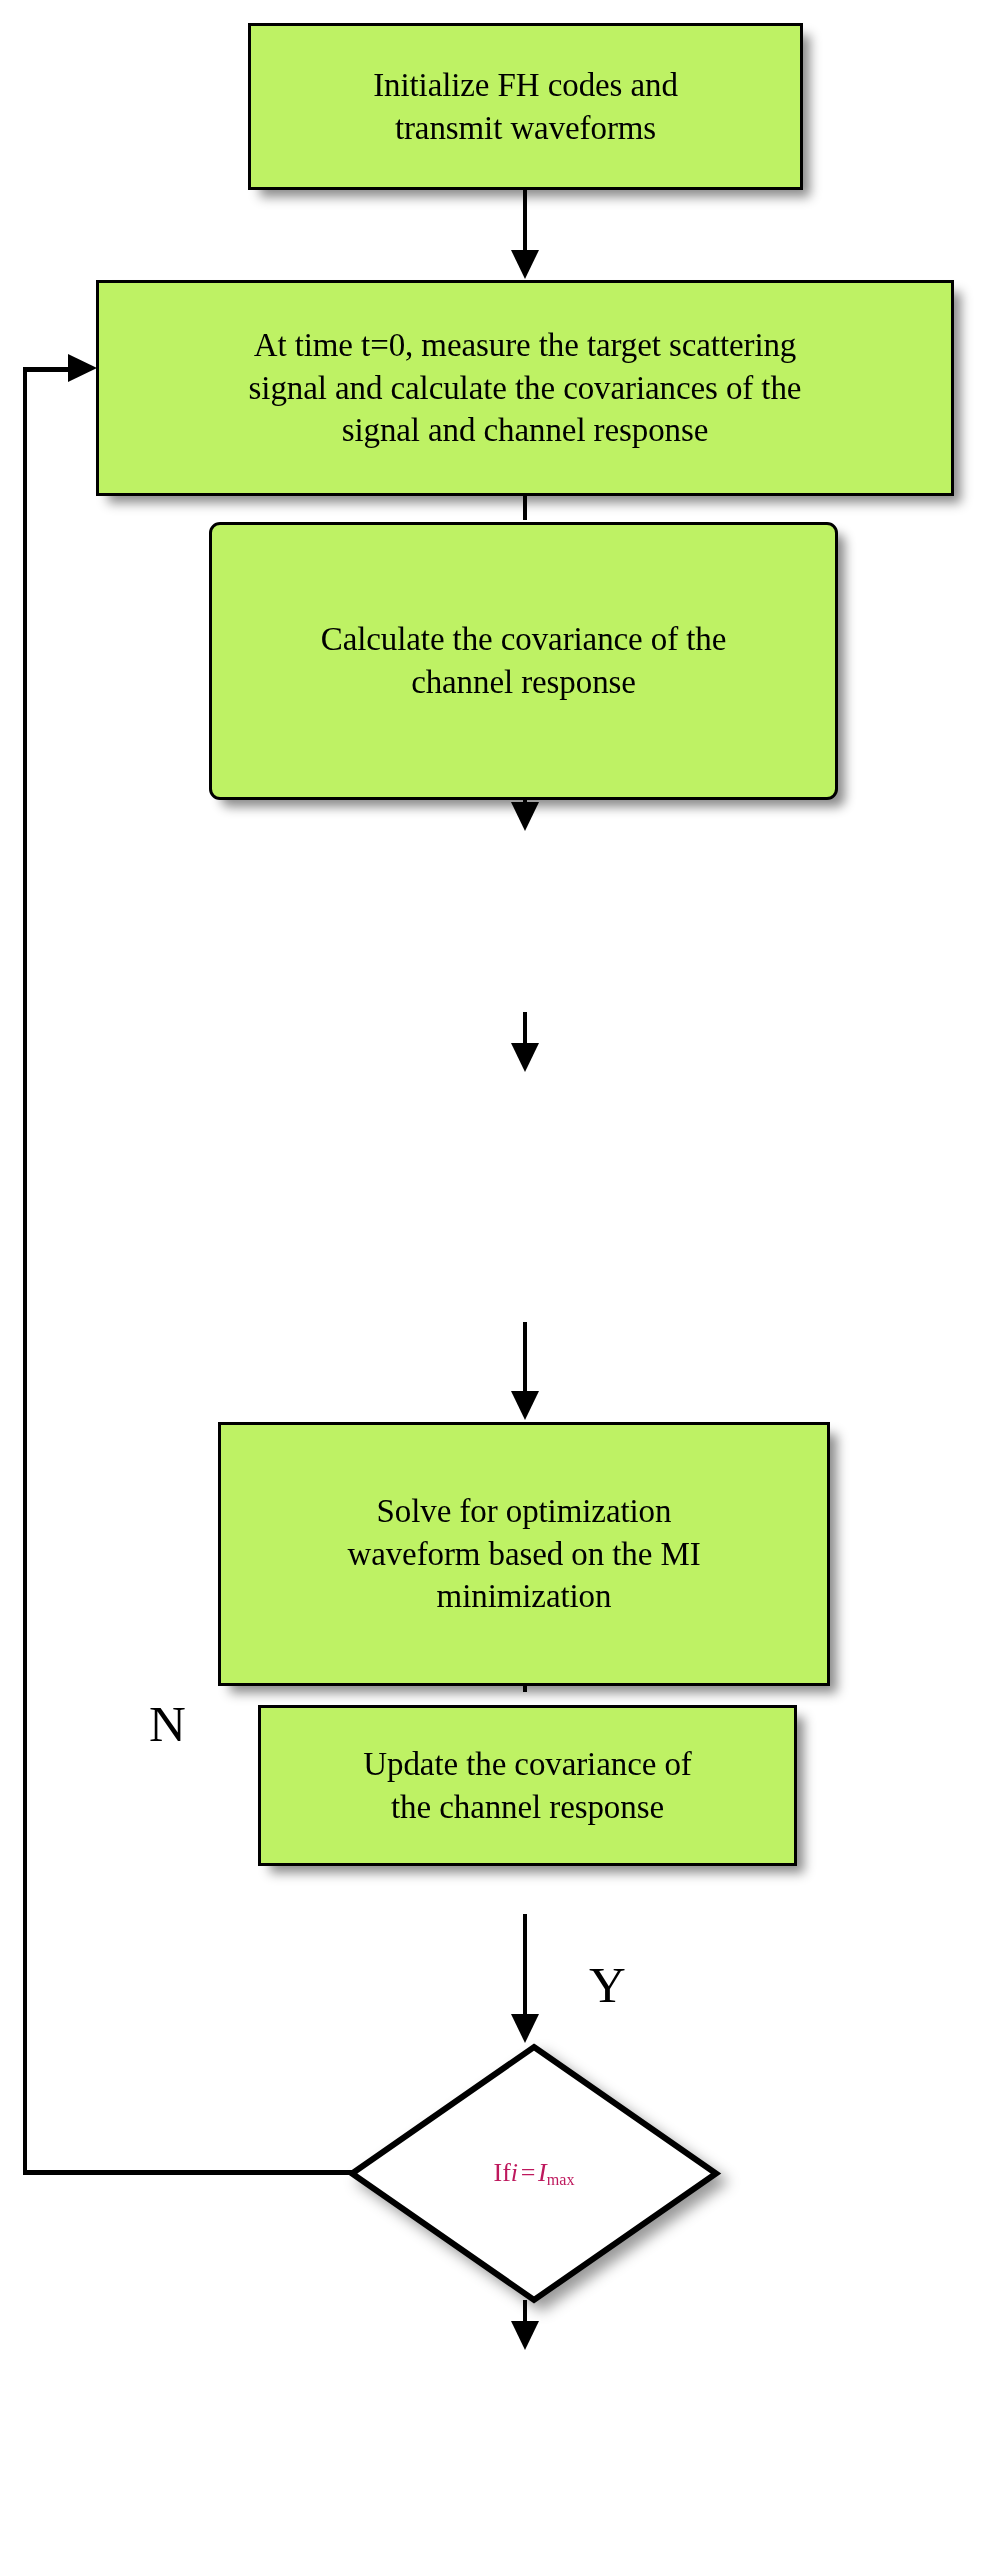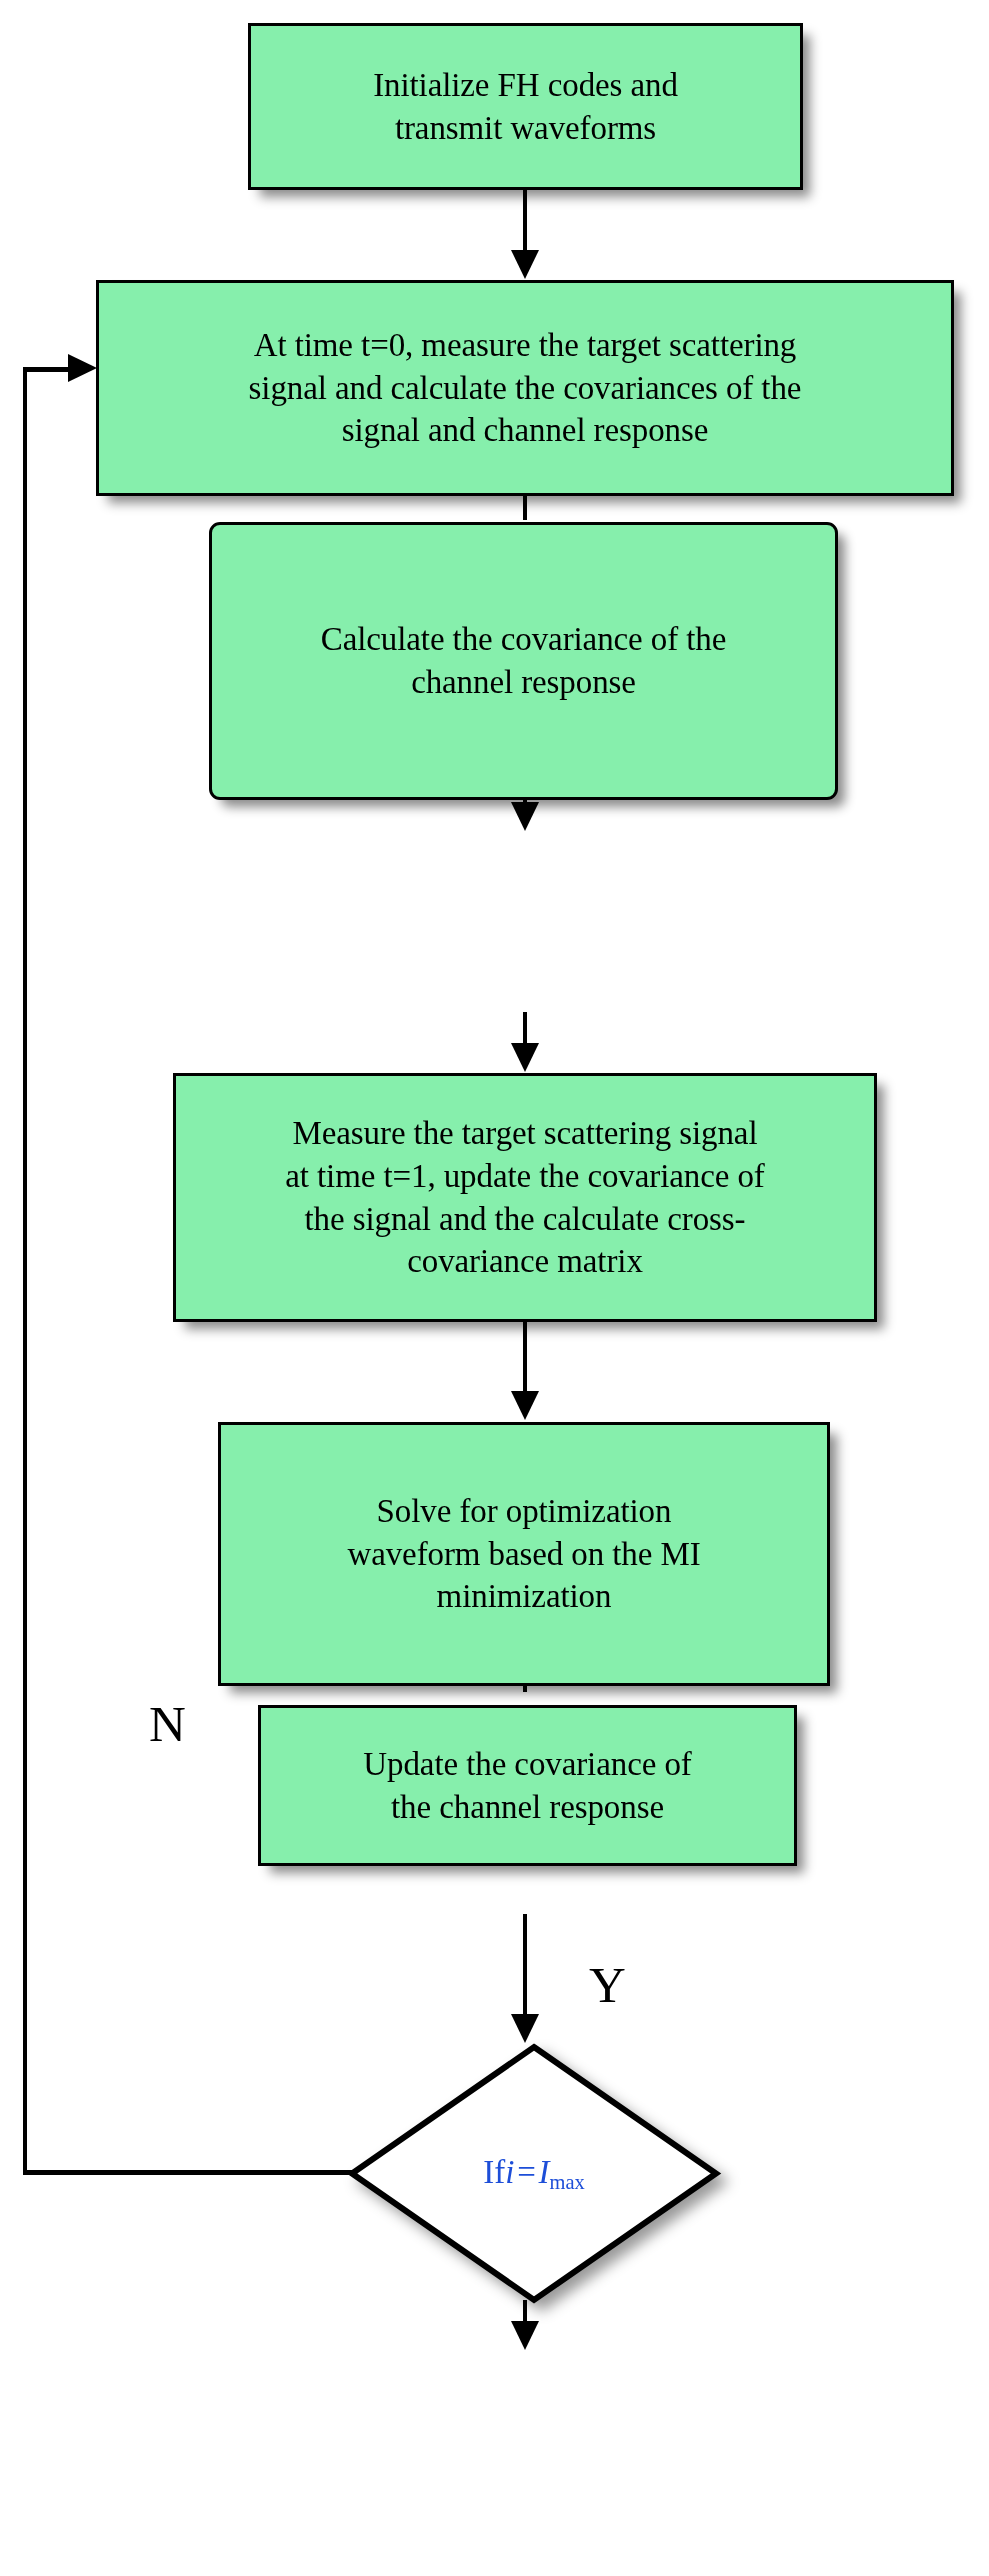--- a/index.html
+++ b/index.html
@@ -14,21 +14,21 @@
     height: 2576px;
     background: #ffffff;
     overflow: hidden;
     font-family: "Liberation Serif", "DejaVu Serif", serif;
   }
 
   
   .node {
     position: absolute;
     box-sizing: border-box;
-    background: #86efac;
+    background: #bef264;
     border: 3.3px solid #000000;
     display: flex;
     align-items: center;
     justify-content: center;
     text-align: center;
     box-shadow: 9.4px 9.4px 10.7px -2.7px rgba(0,0,0,0.45);
     z-index: 3;
   }
   .node .label {
     display: block;
@@ -50,23 +50,23 @@
   .decision svg {
     display: block;
     overflow: visible;
   }
   .decision-text {
     position: absolute;
     left: 0; right: 0;
     top: 50%;
     transform: translateY(-50%);
     text-align: center;
-    font-size: 33px;
+    font-size: 26px;
     line-height: 1;
-    color: #1d4ed8;
+    color: #be185d;
     pointer-events: none;
     white-space: nowrap;
   }
   .decision-text .mathvar {
     font-style: italic;
     font-family: "Liberation Serif", "DejaVu Serif", serif;
   }
   .decision-text .sub {
     font-size: 0.62em;
     vertical-align: -0.30em;
@@ -151,26 +151,20 @@
 channel response</span>
   </div>
 
   <div class="vline" style="left:523px; top:800px; height:9.4px;"></div>
   <div class="arrowhead-down" style="left:511px; top:802px;"></div>
 
 
   <div class="vline" style="left:523px; top:1012px; height:32px;"></div>
   <div class="arrowhead-down" style="left:511px; top:1043px;"></div>
 
-  <div class="node" style="left:173px; top:1073px; width:704px; height:249px;">
-    <span class="label">Measure the target scattering signal
-at time t=1, update the covariance of
-the signal and the calculate cross-
-covariance matrix</span>
-  </div>
 
   <div class="vline" style="left:523px; top:1322px; height:71px;"></div>
   <div class="arrowhead-down" style="left:511px; top:1391px;"></div>
 
   <div class="node" style="left:218px; top:1422px; width:612px; height:264px;">
     <span class="label">Solve for optimization
 waveform based on the MI
 minimization</span>
   </div>
 

